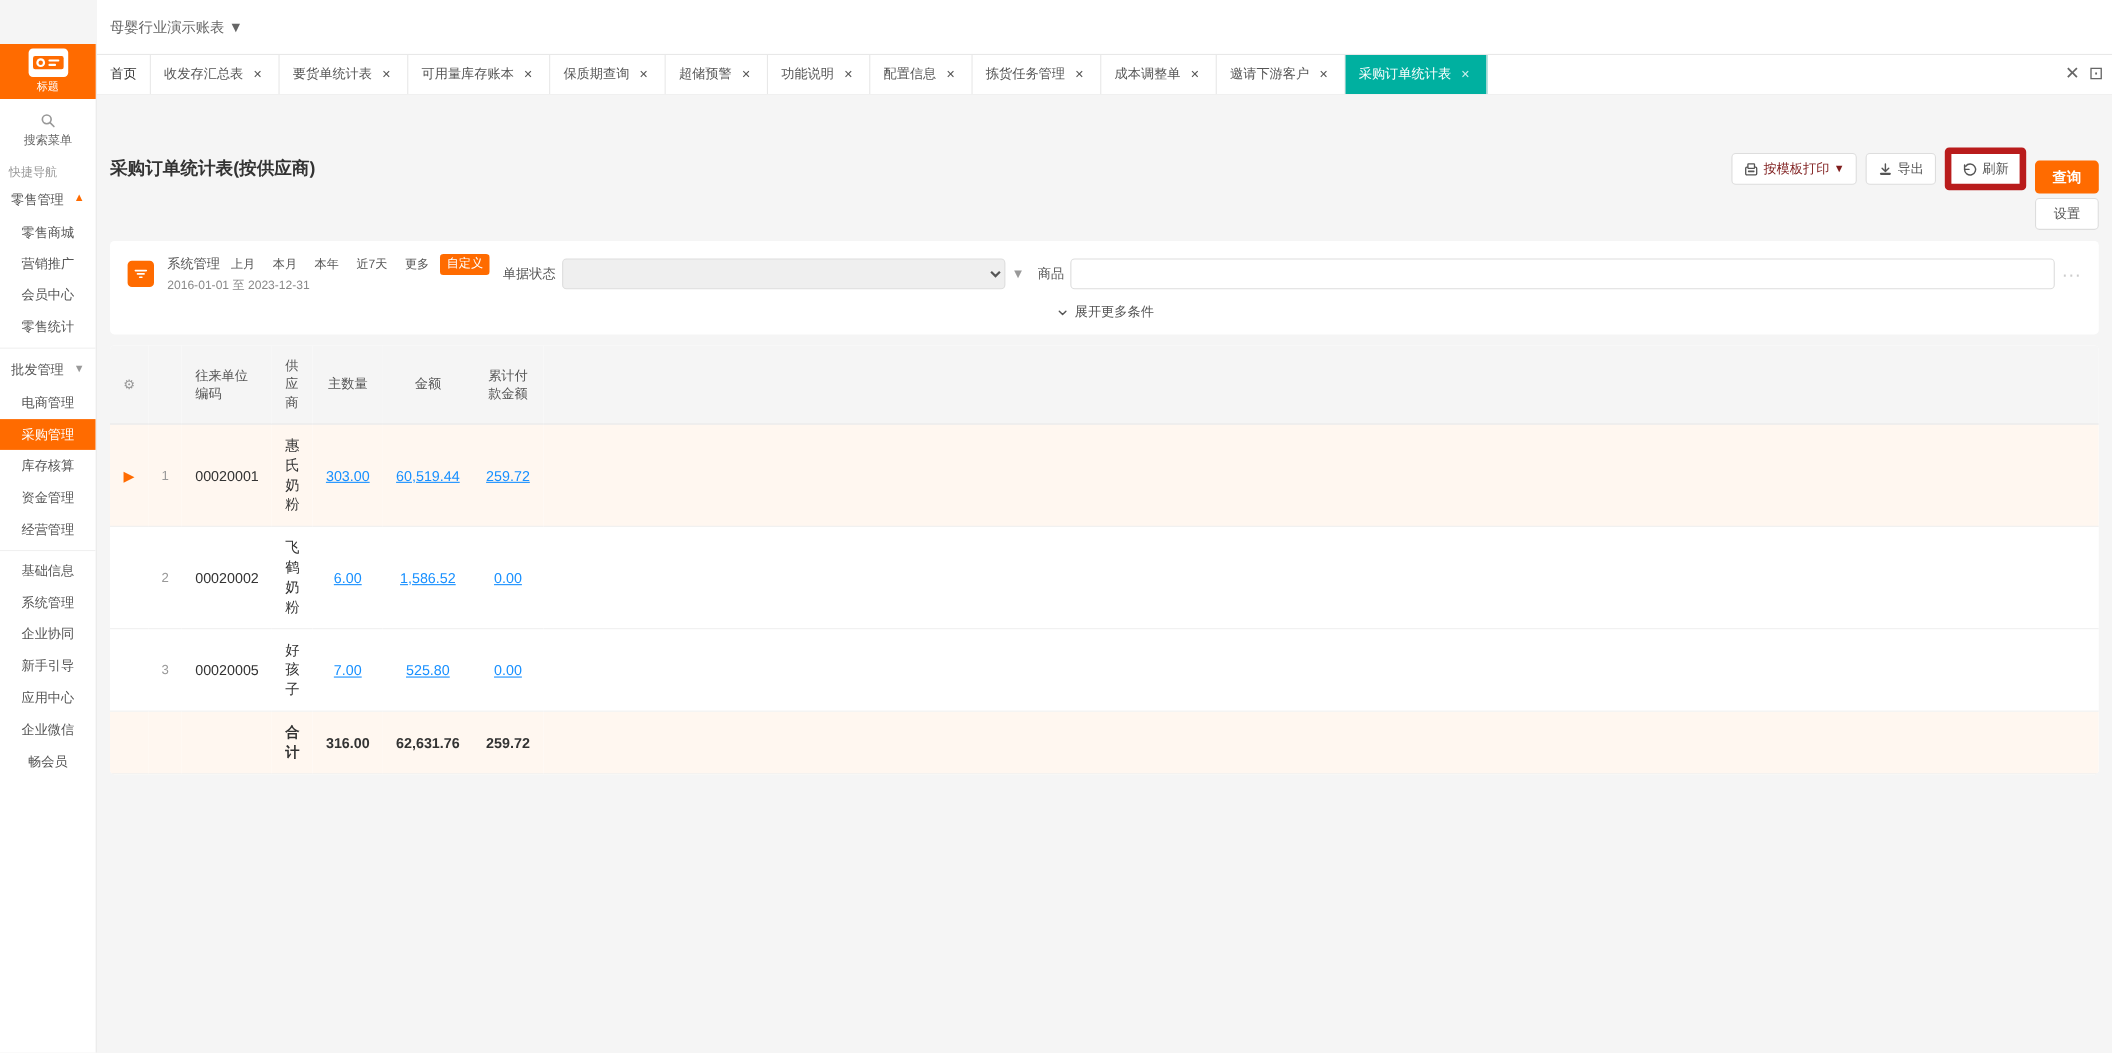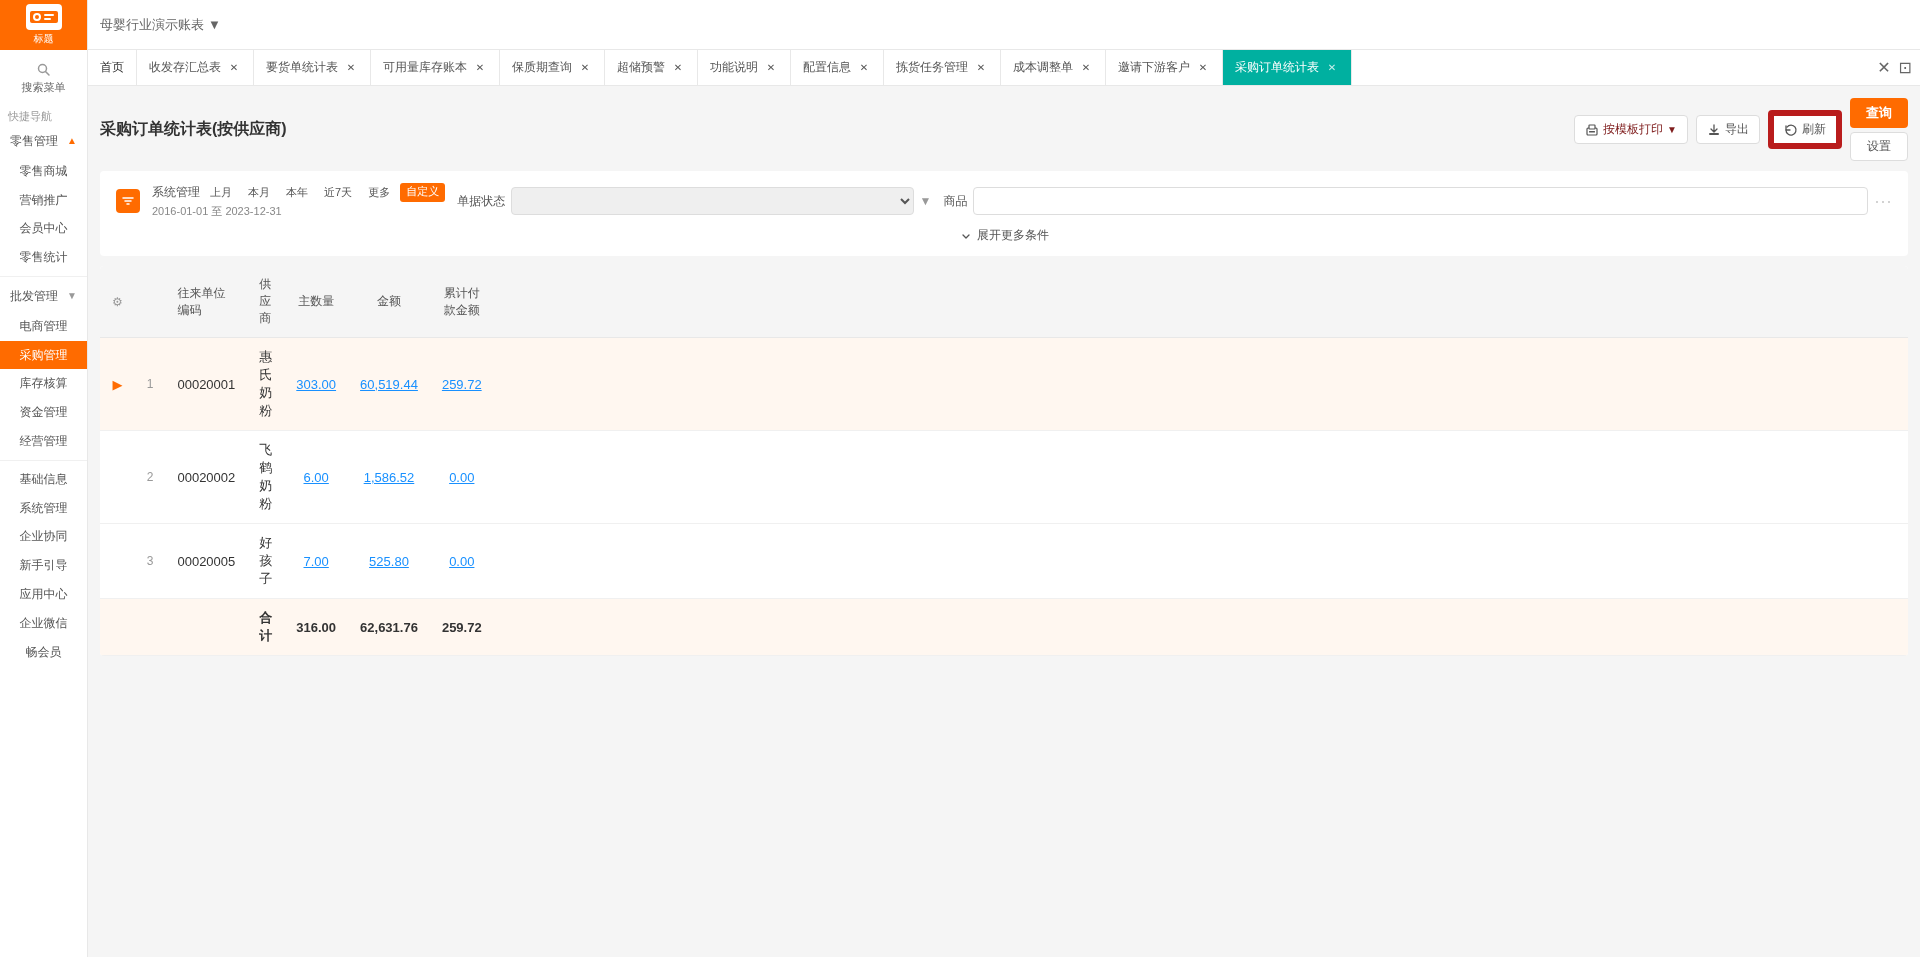--- a/index.html
+++ b/index.html
@@ -1,19 +1,19 @@
 <!DOCTYPE html>
 <html><head>
   <meta charset="utf-8">
   <style>
     * { box-sizing: border-box; margin: 0; padding: 0; }
     body { font-family: "Microsoft YaHei", "PingFang SC", Arial, sans-serif; font-size: 13px; background: #f5f5f5; display: flex; height: 957px; overflow: hidden; }
 
     
-    .sidebar { width: 88px; background: #fff; display: flex; flex-direction: column; border-right: 1px solid #e8e8e8; flex-shrink: 0; }
+    .sidebar { width: 88px; background: #fff; display: flex; flex-direction: column; border-right: 1px solid #e8e8e8; flex-shrink: 0; margin-top: 40px; }
     .sidebar-logo { background: #ff6b00; height: 50px; display: flex; align-items: center; justify-content: center; flex-direction: column; padding: 4px; }
     .sidebar-logo-icon { width: 36px; height: 28px; background: #fff; border-radius: 4px; display: flex; align-items: center; justify-content: center; }
     .sidebar-logo-icon svg { width: 28px; height: 20px; }
     .sidebar-logo-text { color: #fff; font-size: 10px; margin-top: 2px; }
     .sidebar-search { padding: 8px 6px 4px; }
     .sidebar-search-btn { width: 100%; background: none; border: none; cursor: pointer; display: flex; flex-direction: column; align-items: center; color: #666; font-size: 11px; padding: 4px 0; }
     .sidebar-search-btn svg { margin-bottom: 2px; }
     .sidebar-nav-label { padding: 6px 8px 2px; font-size: 11px; color: #999; }
     .sidebar-item { display: flex; flex-direction: column; align-items: center; padding: 6px 4px; cursor: pointer; color: #555; font-size: 12px; text-align: left; line-height: 1.4; position: relative; }
     .sidebar-item.active { background: #ff6b00; color: #fff; }
@@ -42,21 +42,21 @@
     .tabs-bar-end-btn { cursor: pointer; color: #666; font-size: 16px; line-height: 1; }
 
     
     .page-content { flex: 1; overflow-y: auto; background: #f5f5f5; padding: 12px; }
     .page-header { display: flex; align-items: center; justify-content: space-between; margin-bottom: 10px; }
     .page-title { font-size: 16px; font-weight: bold; color: #333; }
     .page-header-actions { display: flex; align-items: center; gap: 8px; }
     .btn-print { display: flex; align-items: center; gap: 4px; border: 1px solid #ddd; background: #fff; padding: 5px 10px; border-radius: 4px; cursor: pointer; font-size: 12px; color: #7f1d1d; }
     .btn-export { display: flex; align-items: center; gap: 4px; border: 1px solid #ddd; background: #fff; padding: 5px 10px; border-radius: 4px; cursor: pointer; font-size: 12px; color: #555; }
     .btn-refresh { display: flex; align-items: center; gap: 4px; border: 6px solid #b91c1c; background: #fff; padding: 5px 10px; border-radius: 4px; cursor: pointer; font-size: 12px; color: #555; }
-    .btn-query { background: #ff6b00; color: #fff; border: none; padding: 6px 16px; border-radius: 4px; cursor: pointer; font-size: 13px; font-weight: bold; }
+    .btn-query { background: #ff6b00; color: #fff; border: none; padding: 6px 16px; border-radius: 4px; cursor: pointer; font-size: 13px; font-weight: bold; margin-top: 48px; }
     .btn-settings { background: #fff; color: #555; border: 1px solid #ddd; padding: 5px 12px; border-radius: 4px; cursor: pointer; font-size: 12px; margin-top: 4px; display: block; width: 100%; text-align: center; }
 
     
     .filter-card { background: #fff; border-radius: 4px; padding: 12px 16px; margin-bottom: 10px; }
     .filter-row { display: flex; align-items: center; gap: 12px; flex-wrap: wrap; }
     .filter-toggle { width: 24px; height: 24px; background: #ff6b00; border-radius: 4px; display: flex; align-items: center; justify-content: center; cursor: pointer; color: #fff; font-size: 14px; flex-shrink: 0; }
     .filter-label { font-size: 12px; color: #555; white-space: nowrap; }
     .date-quick-btns { display: flex; gap: 4px; }
     .date-quick-btn { padding: 2px 6px; font-size: 11px; color: #555; cursor: pointer; border: none; background: none; }
     .date-custom-badge { background: #ff6b00; color: #fff; padding: 1px 6px; border-radius: 3px; font-size: 11px; cursor: pointer; }

